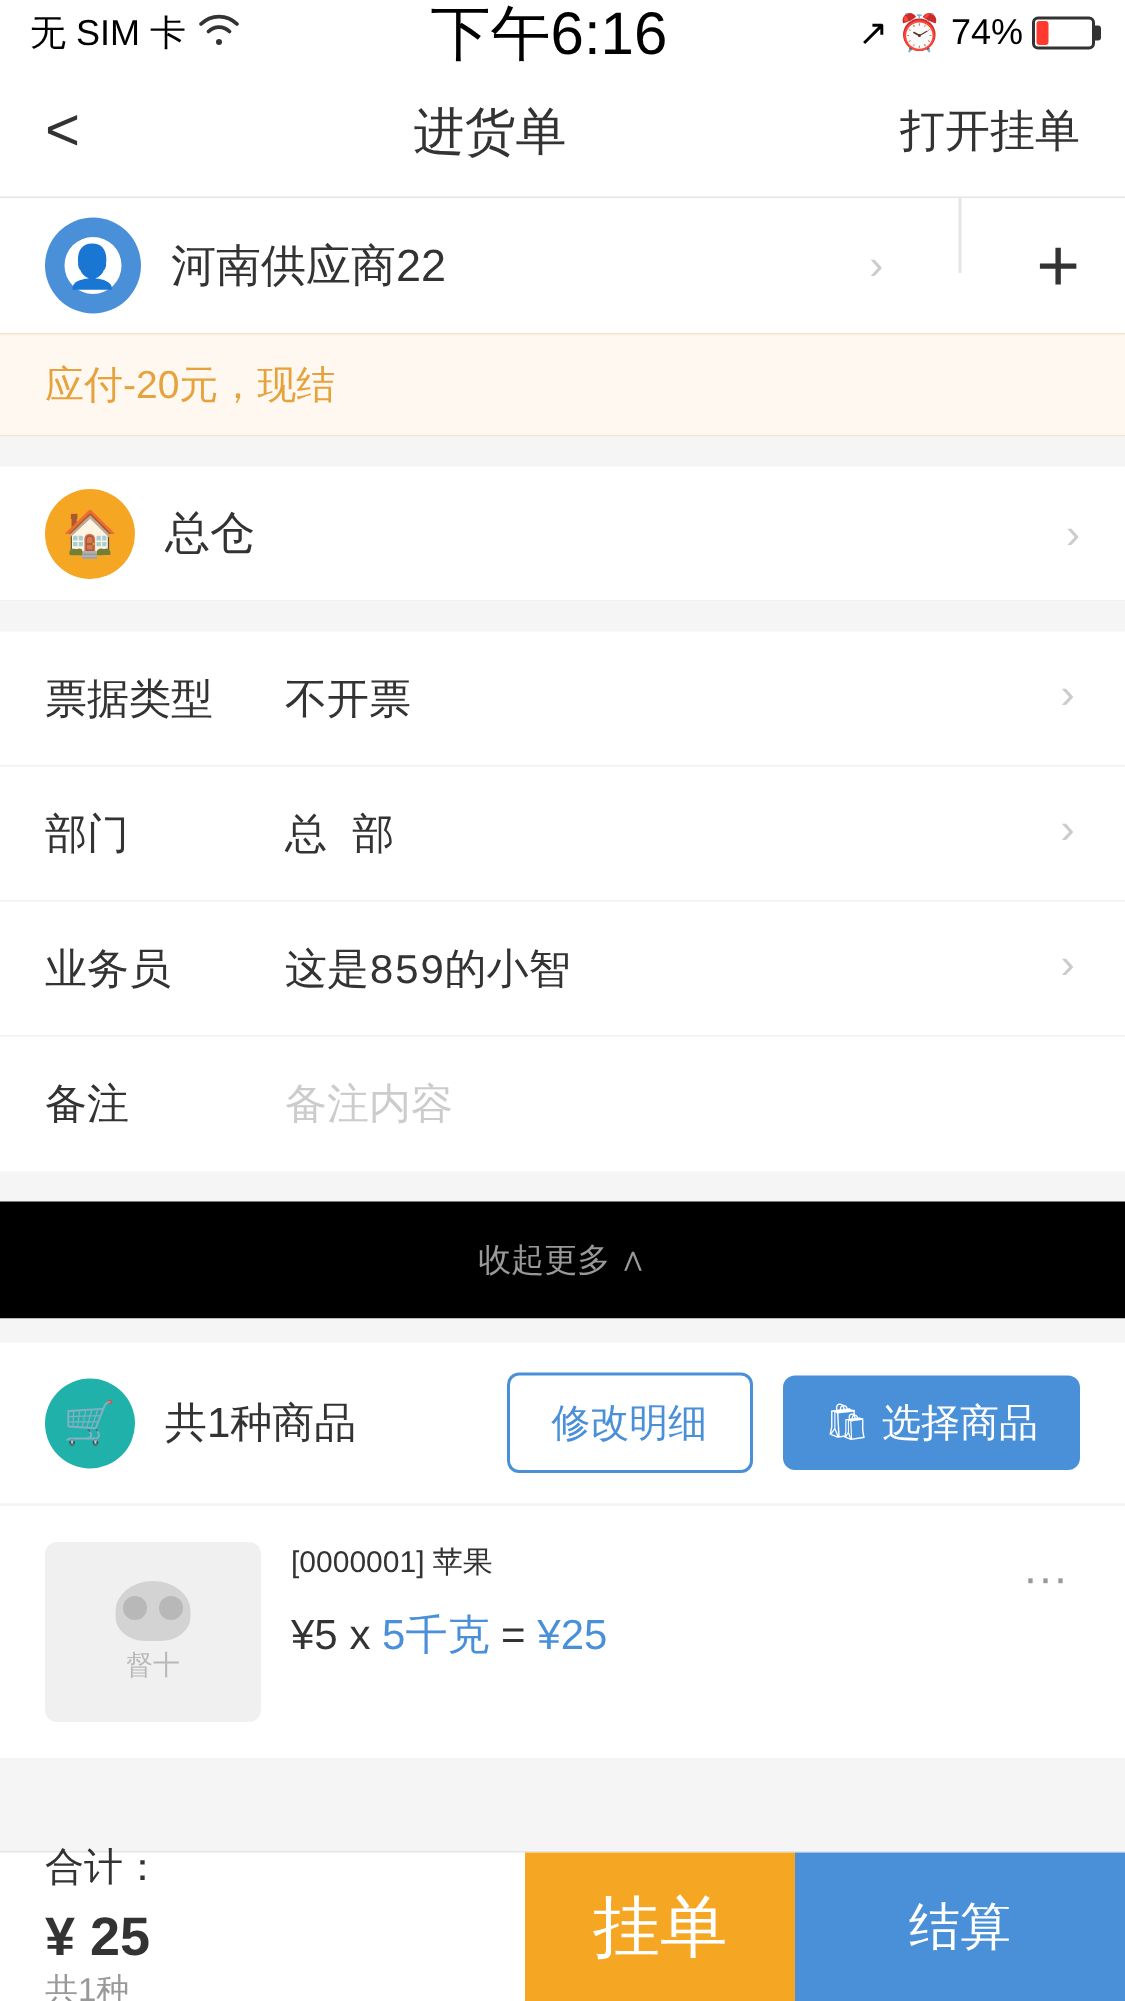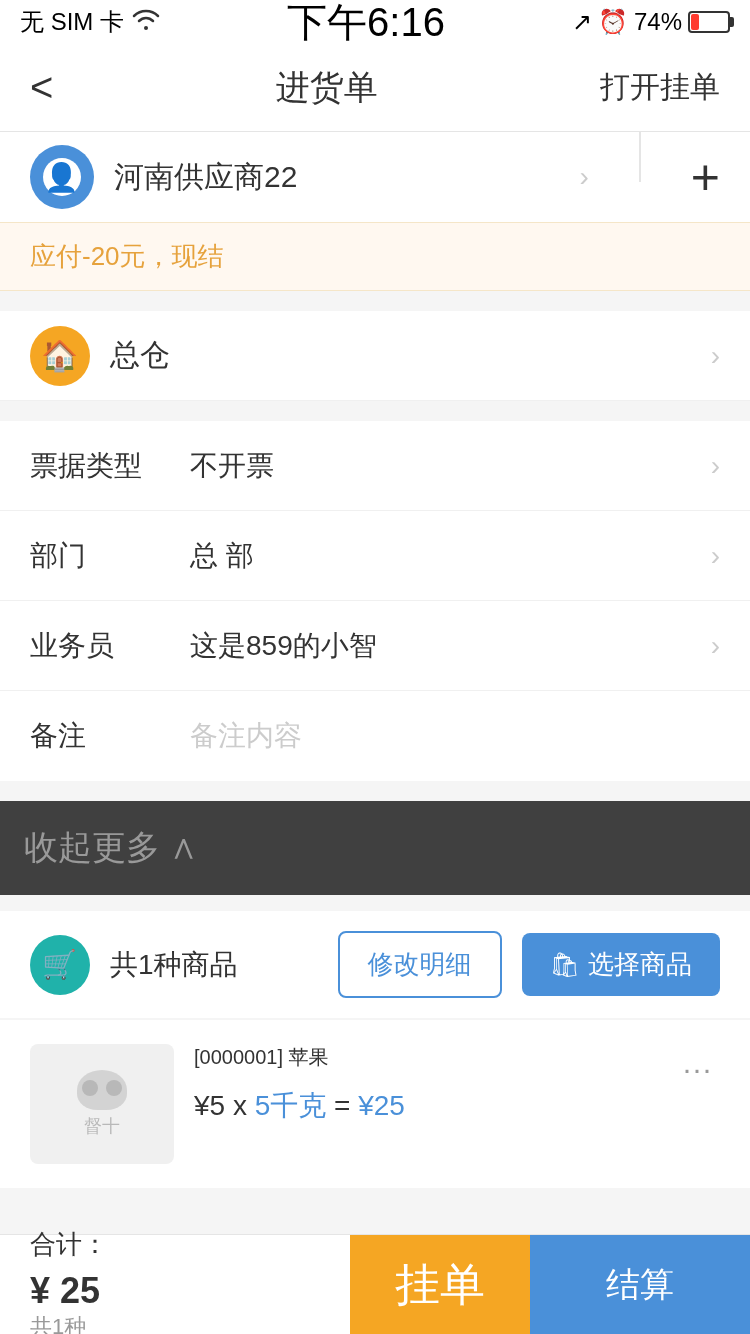--- a/index.html
+++ b/index.html
@@ -190,20 +190,21 @@
     .warehouse-name {
       flex: 1;
       font-size: 30px;
       color: #333;
     }
 
     
     .form-section {
       background: #fff;
       margin-bottom: 20px;
+      font-family: Liberation Mono, monospace;
     }
     .form-row {
       display: flex;
       align-items: center;
       padding: 0 30px;
       height: 90px;
       border-bottom: 1px solid #f0f0f0;
     }
     .form-row:last-child {
       border-bottom: none;
@@ -219,24 +220,24 @@
       font-size: 28px;
       color: #333;
       padding-left: 20px;
     }
     .form-value.placeholder {
       color: #ccc;
     }
 
     
     .collapse-btn {
-      background: #404040;
-      text-align: left;
+      background: #000000;
+      text-align: center;
       padding: 24px;
-      font-size: 34px;
+      font-size: 22px;
       color: #999;
       cursor: pointer;
     }
 
     
     .products-header {
       background: #fff;
       display: flex;
       align-items: center;
       padding: 20px 30px;

